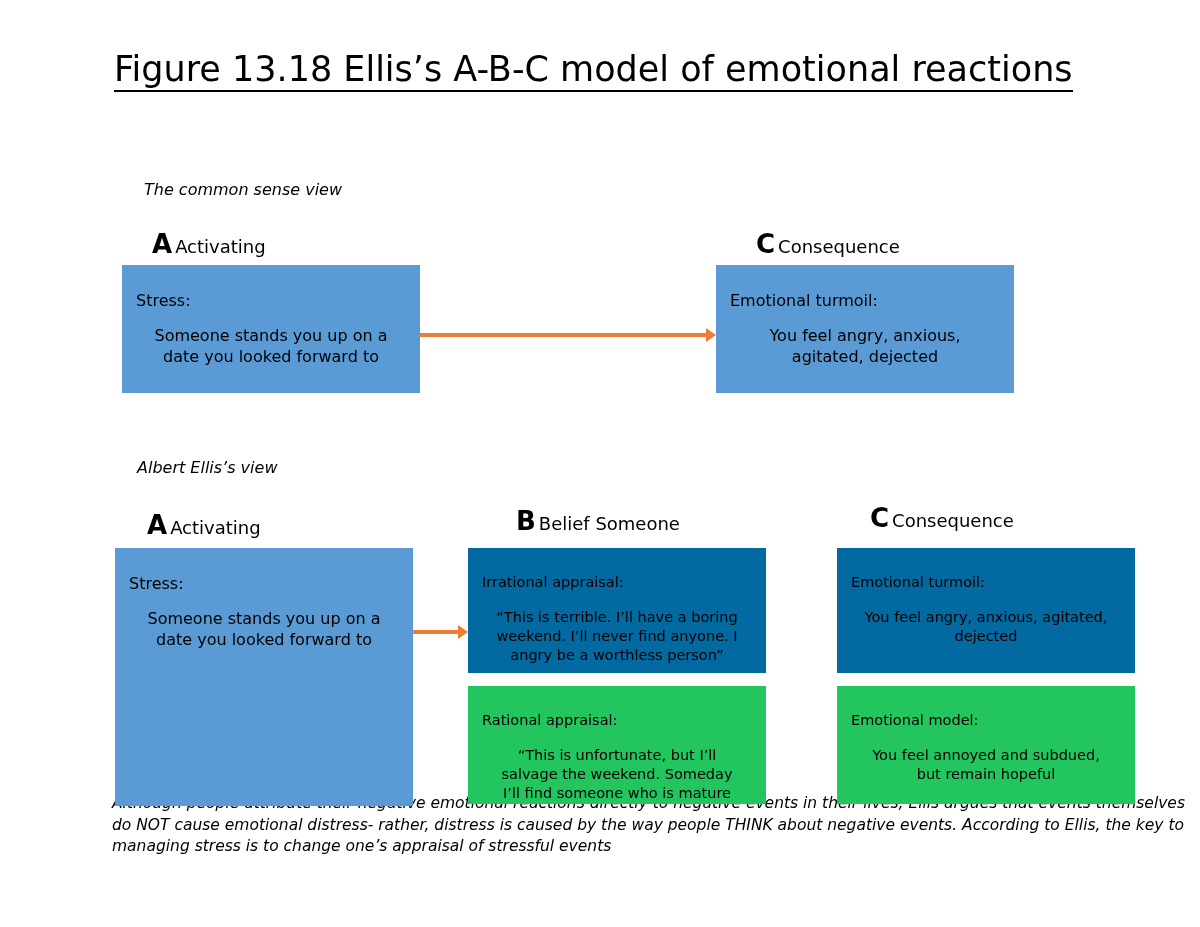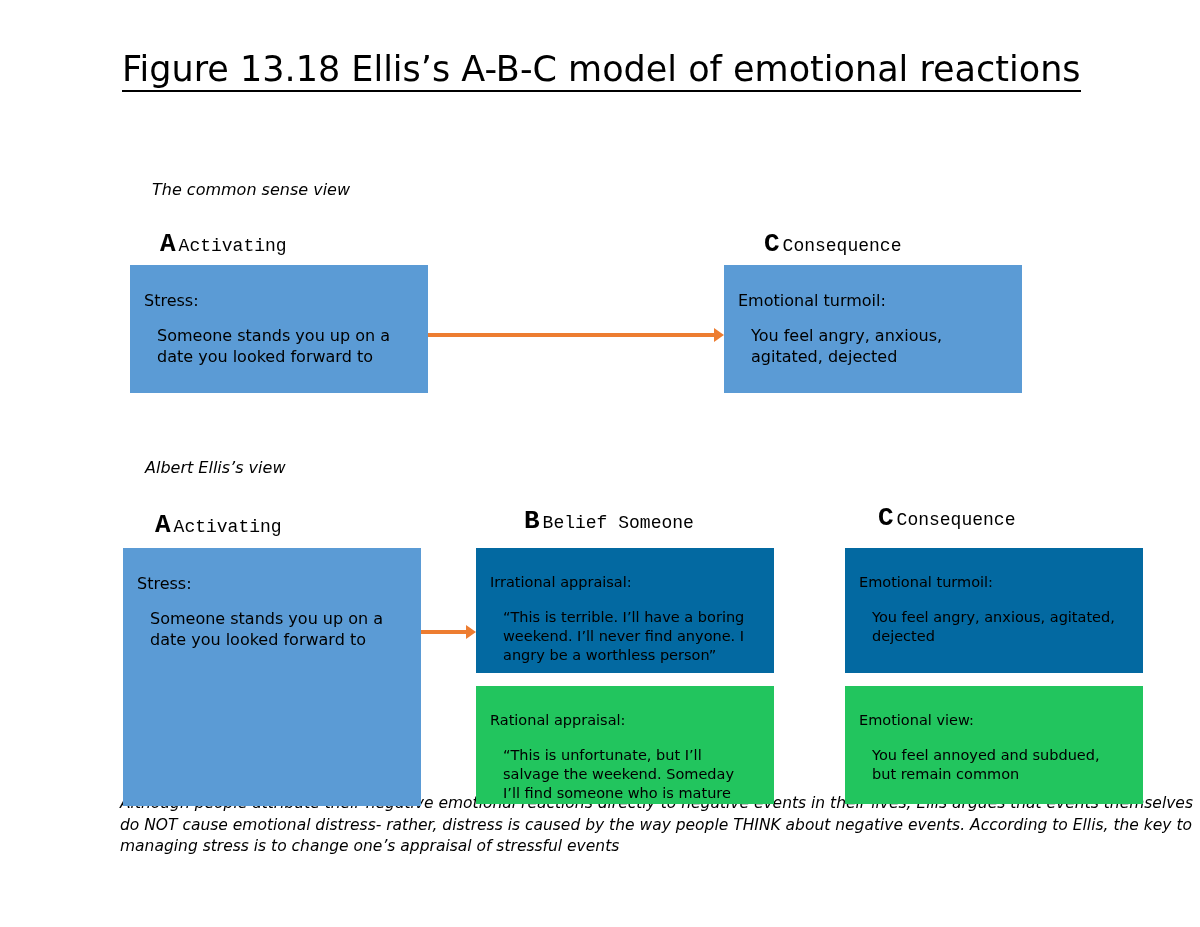--- a/index.html
+++ b/index.html
@@ -11,21 +11,21 @@
     width: 1200px;
     height: 927px;
     position: relative;
     overflow: hidden;
     font-family: "DejaVu Sans", sans-serif;
     color: #000000;
   }
 
   .slide {
     position: absolute;
-    left: 12px; top: 0;
+    left: 4px; top: 0;
     width: 1172px;
     height: 927px;
   }
 
   
   .title {
     position: absolute;
     left: 110px;
     top: 46px;
     width: 1000px;
@@ -52,21 +52,20 @@
     white-space: nowrap;
   }
   #view-label-common { left: 140px; top: 180px; text-align: right; }
   #view-label-ellis  { left: 133px; top: 458px; }
 
   
   .abc-header {
     position: absolute;
     white-space: nowrap;
     line-height: 1;
-    font-family: Liberation Mono, monospace;
   }
   .abc-header .letter {
     font-size: 26px;
     font-weight: bold;
     vertical-align: baseline;
   }
   .abc-header .word {
     font-size: 18px;
     font-weight: 400;
     vertical-align: baseline;
@@ -88,20 +87,21 @@
   .box .heading {
     font-size: 16px;
     line-height: 21px;
     margin: 13px 0 14px 0;
     white-space: nowrap;
   }
   .box .body {
     font-size: 16px;
     line-height: 21px;
     margin: 13px;
+    text-align: center;
   }
   .box.small .heading { font-size: 14.5px; line-height: 19px; margin-bottom: 16px; }
   .box.small .body    { font-size: 14.5px; line-height: 19px; }
 
   .blue   { background: #5B9BD5; }
   .green  { background: #0369a1; }
   .orange { background: #22c55e; }
 
   
   #box-a1 { left: 118px; top: 265px; width: 298px; height: 128px; }
@@ -207,19 +207,19 @@
     <div class="heading">Rational appraisal:</div>
     <div class="body">“This is unfortunate, but I’ll salvage the weekend. Someday I’ll find someone who is mature and dependeable:</div>
   </div>
 
   <div class="box green small" id="box-c-turmoil">
     <div class="heading">Emotional turmoil:</div>
     <div class="body">You feel angry, anxious, agitated, dejected</div>
   </div>
 
   <div class="box orange small" id="box-c-calm">
-    <div class="heading">Emotional view:</div>
-    <div class="body">You feel annoyed and subdued, but remain common</div>
+    <div class="heading">Emotional model:</div>
+    <div class="body">You feel annoyed and subdued, but remain hopeful</div>
   </div>
 
   <div class="caption">Although people attribute their negative emotional reactions directly to negative events in their lives, Ellis argues that events themselves do NOT cause emotional distress- rather, distress is caused by the way people THINK about negative events. According to Ellis, the key to managing stress is to change one’s appraisal of stressful events</div>
 
 </div>
 
 </body></html>

